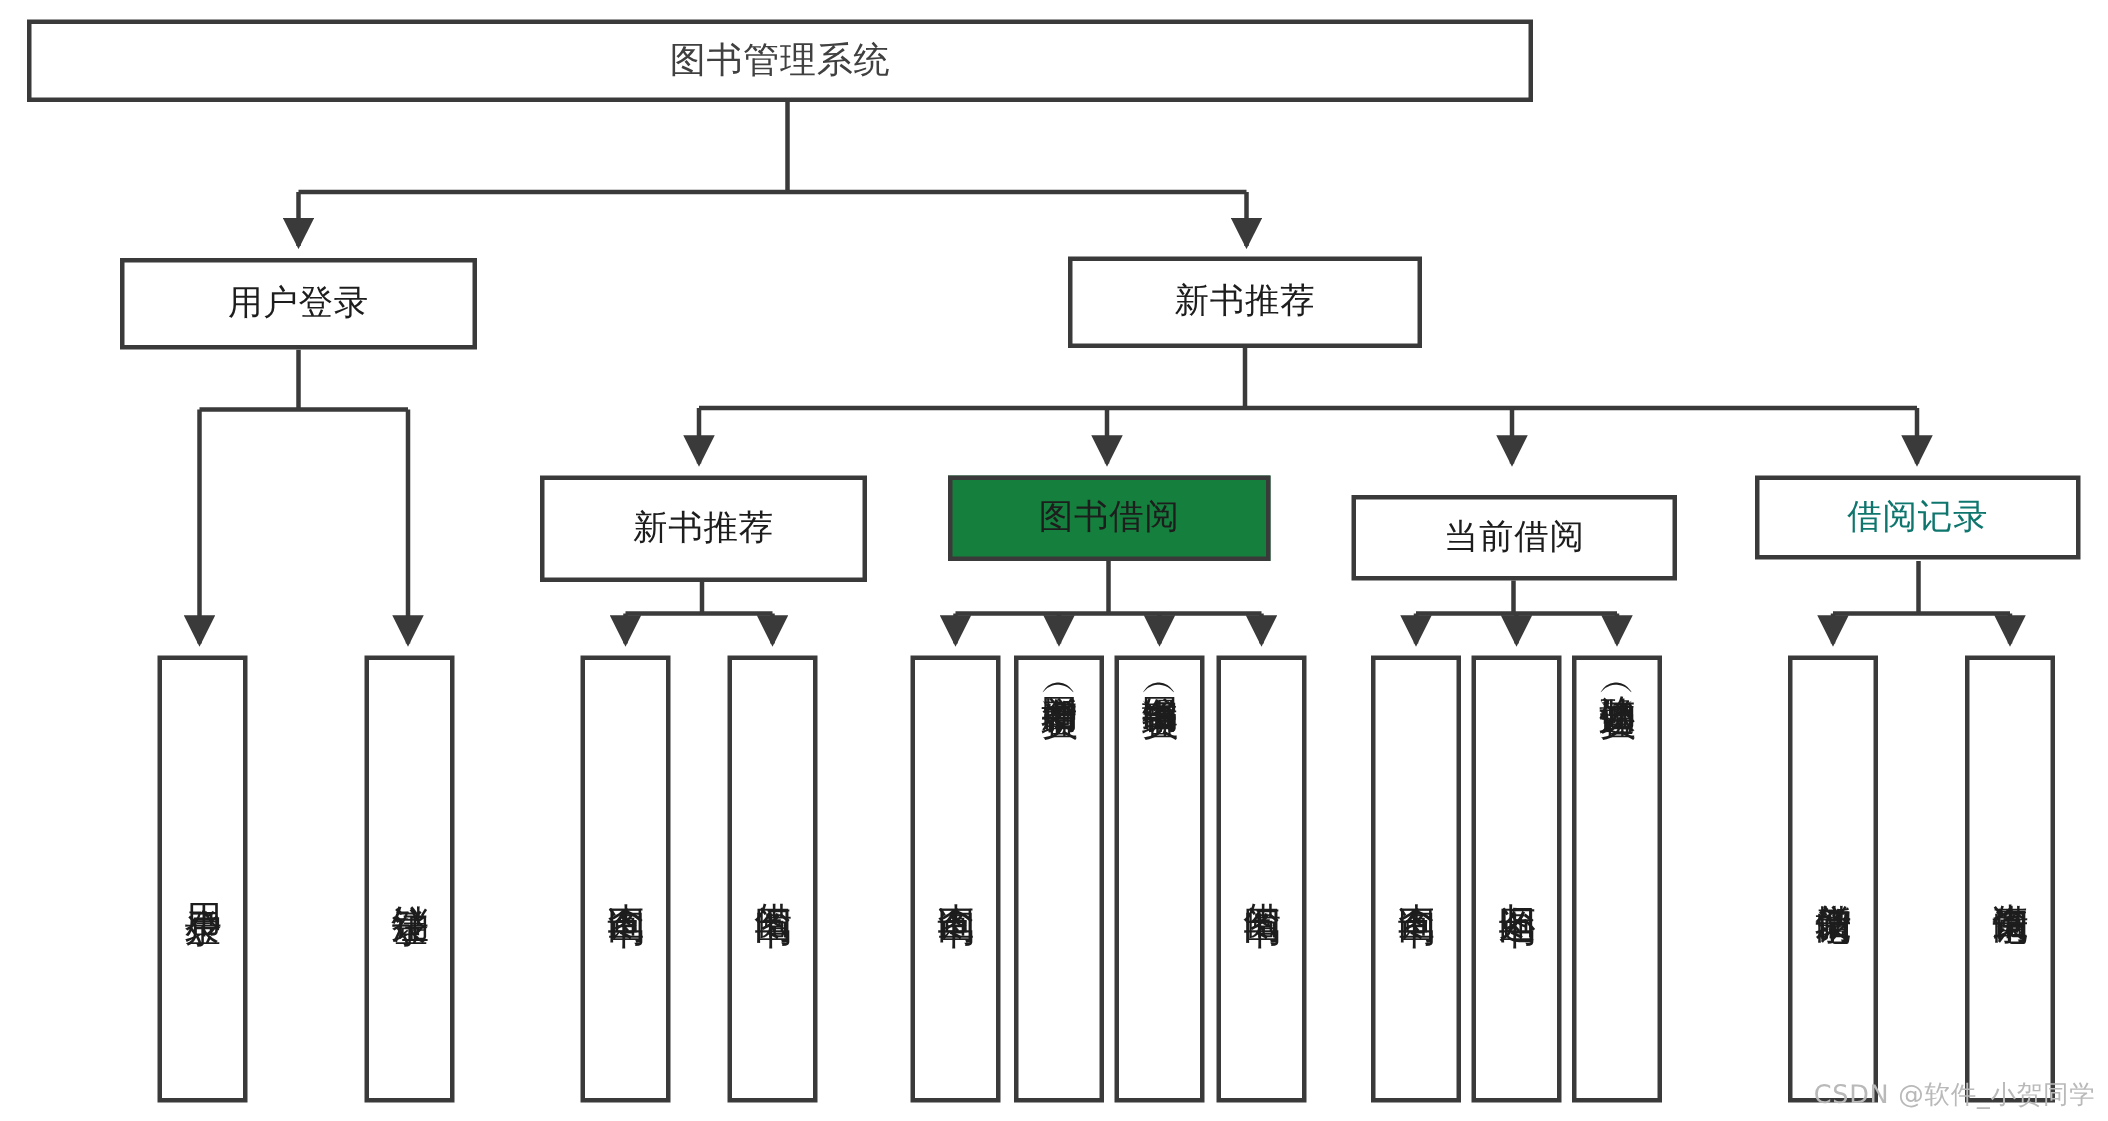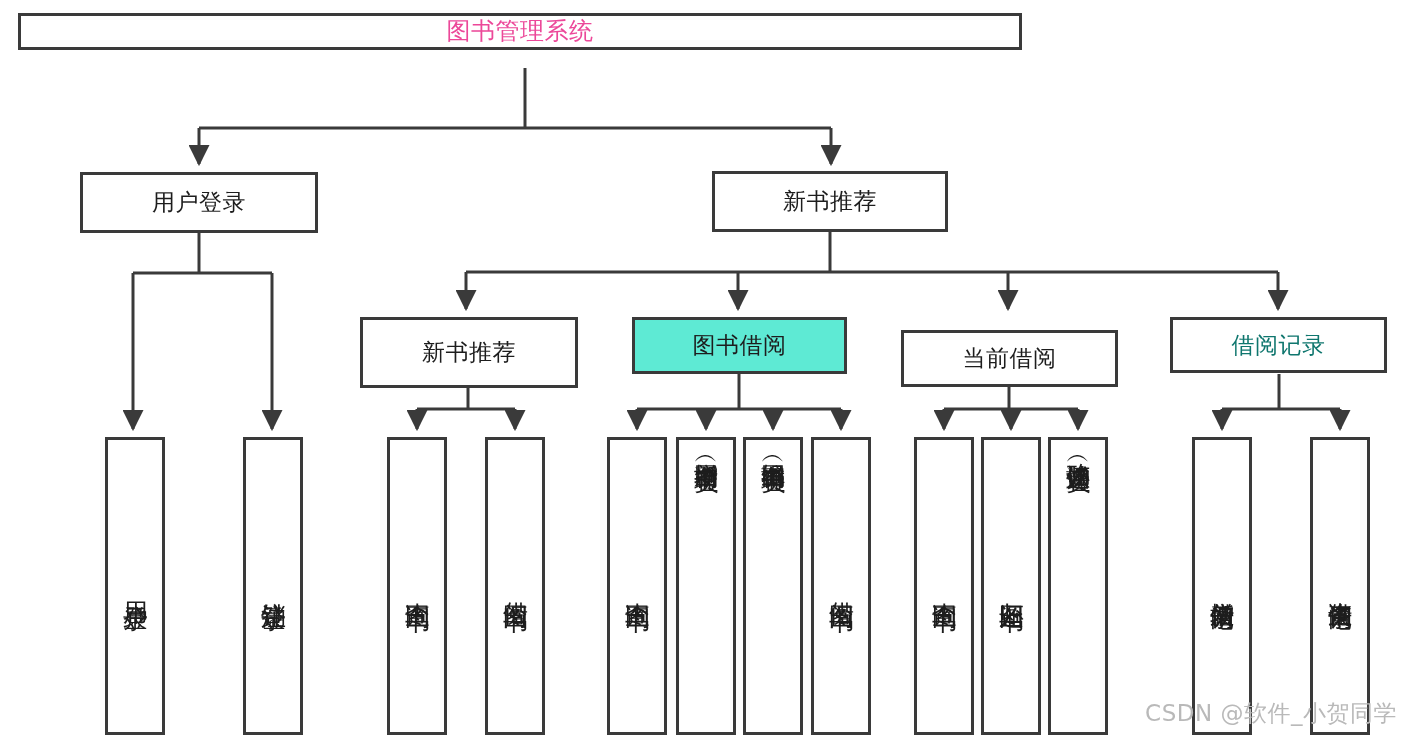--- a/index.html
+++ b/index.html
@@ -67,22 +67,22 @@
   .node.vert.tall .label {
     font-size: 24px;
     letter-spacing: 1px;
   }
   .node.vert.top-aligned {
     align-items: flex-start;
   }
   #watermark {
     position: absolute;
     right: 8px;
-    bottom: 18px;
-    font-size: 23px;
+    bottom: 6px;
+    font-size: 17px;
     color: #b9b9b9;
     letter-spacing: 0.5px;
     white-space: nowrap;
     pointer-events: none;
   }
 </style>
 </head>
 <body>
 
 <div id="diagram-root">
@@ -130,35 +130,35 @@
       <path d="M 1011 409 L 1011 429" marker-end="url(#arrow)"></path>
       <path d="M 1078 409 L 1078 429" marker-end="url(#arrow)"></path>
 
       <path d="M 1279 374 L 1279 409"></path>
       <path d="M 1222 409 L 1340 409"></path>
       <path d="M 1222 409 L 1222 429" marker-end="url(#arrow)"></path>
       <path d="M 1340 409 L 1340 429" marker-end="url(#arrow)"></path>
     </g>
   </svg>
 
-  <div class="node horiz root" id="node-root" style="left: 18px; top: 13px; width: 1004px; height: 37px; border-color: rgb(58, 58, 58); background: rgb(255, 255, 255); color: #ec4899;">
+  <div class="node horiz root" id="node-root" style="left: 18px; top: 13px; width: 1004px; height: 55px; border-color: rgb(58, 58, 58); background: rgb(255, 255, 255); color: #404040;">
     <span class="label">图书管理系统</span>
   </div>
 
   <div class="node horiz" id="node-l2-0" style="left: 80px; top: 172px; width: 238px; height: 61px; border-color: rgb(58, 58, 58); background: rgb(255, 255, 255); color: rgb(29, 29, 29);">
     <span class="label">用户登录</span>
   </div>
   <div class="node horiz" id="node-l2-1" style="left: 712px; top: 171px; width: 236px; height: 61px; border-color: rgb(58, 58, 58); background: rgb(255, 255, 255); color: rgb(29, 29, 29);">
     <span class="label">新书推荐</span>
   </div>
 
   <div class="node horiz" id="node-l3-0" style="left: 360px; top: 317px; width: 218px; height: 71px; border-color: rgb(58, 58, 58); background: rgb(255, 255, 255); color: rgb(29, 29, 29);">
     <span class="label">新书推荐</span>
   </div>
-  <div class="node horiz" id="node-l3-1" style="left: 632px; top: 317px; width: 215px; height: 57px; border-color: rgb(58, 58, 58); background: #5eead4; color: rgb(29, 29, 29);">
+  <div class="node horiz" id="node-l3-1" style="left: 632px; top: 317px; width: 215px; height: 57px; border-color: rgb(58, 58, 58); background: #15803d; color: rgb(29, 29, 29);">
     <span class="label">图书借阅</span>
   </div>
   <div class="node horiz" id="node-l3-2" style="left: 901px; top: 330px; width: 217px; height: 57px; border-color: rgb(58, 58, 58); background: rgb(255, 255, 255); color: rgb(29, 29, 29);">
     <span class="label">当前借阅</span>
   </div>
   <div class="node horiz" id="node-l3-3" style="left: 1170px; top: 317px; width: 217px; height: 56px; border-color: rgb(58, 58, 58); background: rgb(255, 255, 255); color: #0f766e;">
     <span class="label">借阅记录</span>
   </div>
 
   <div class="node vert" id="node-leaf-0" style="left: 105px; top: 437px; width: 60px; height: 298px; border-color: rgb(58, 58, 58); background: rgb(255, 255, 255); color: rgb(29, 29, 29);">

